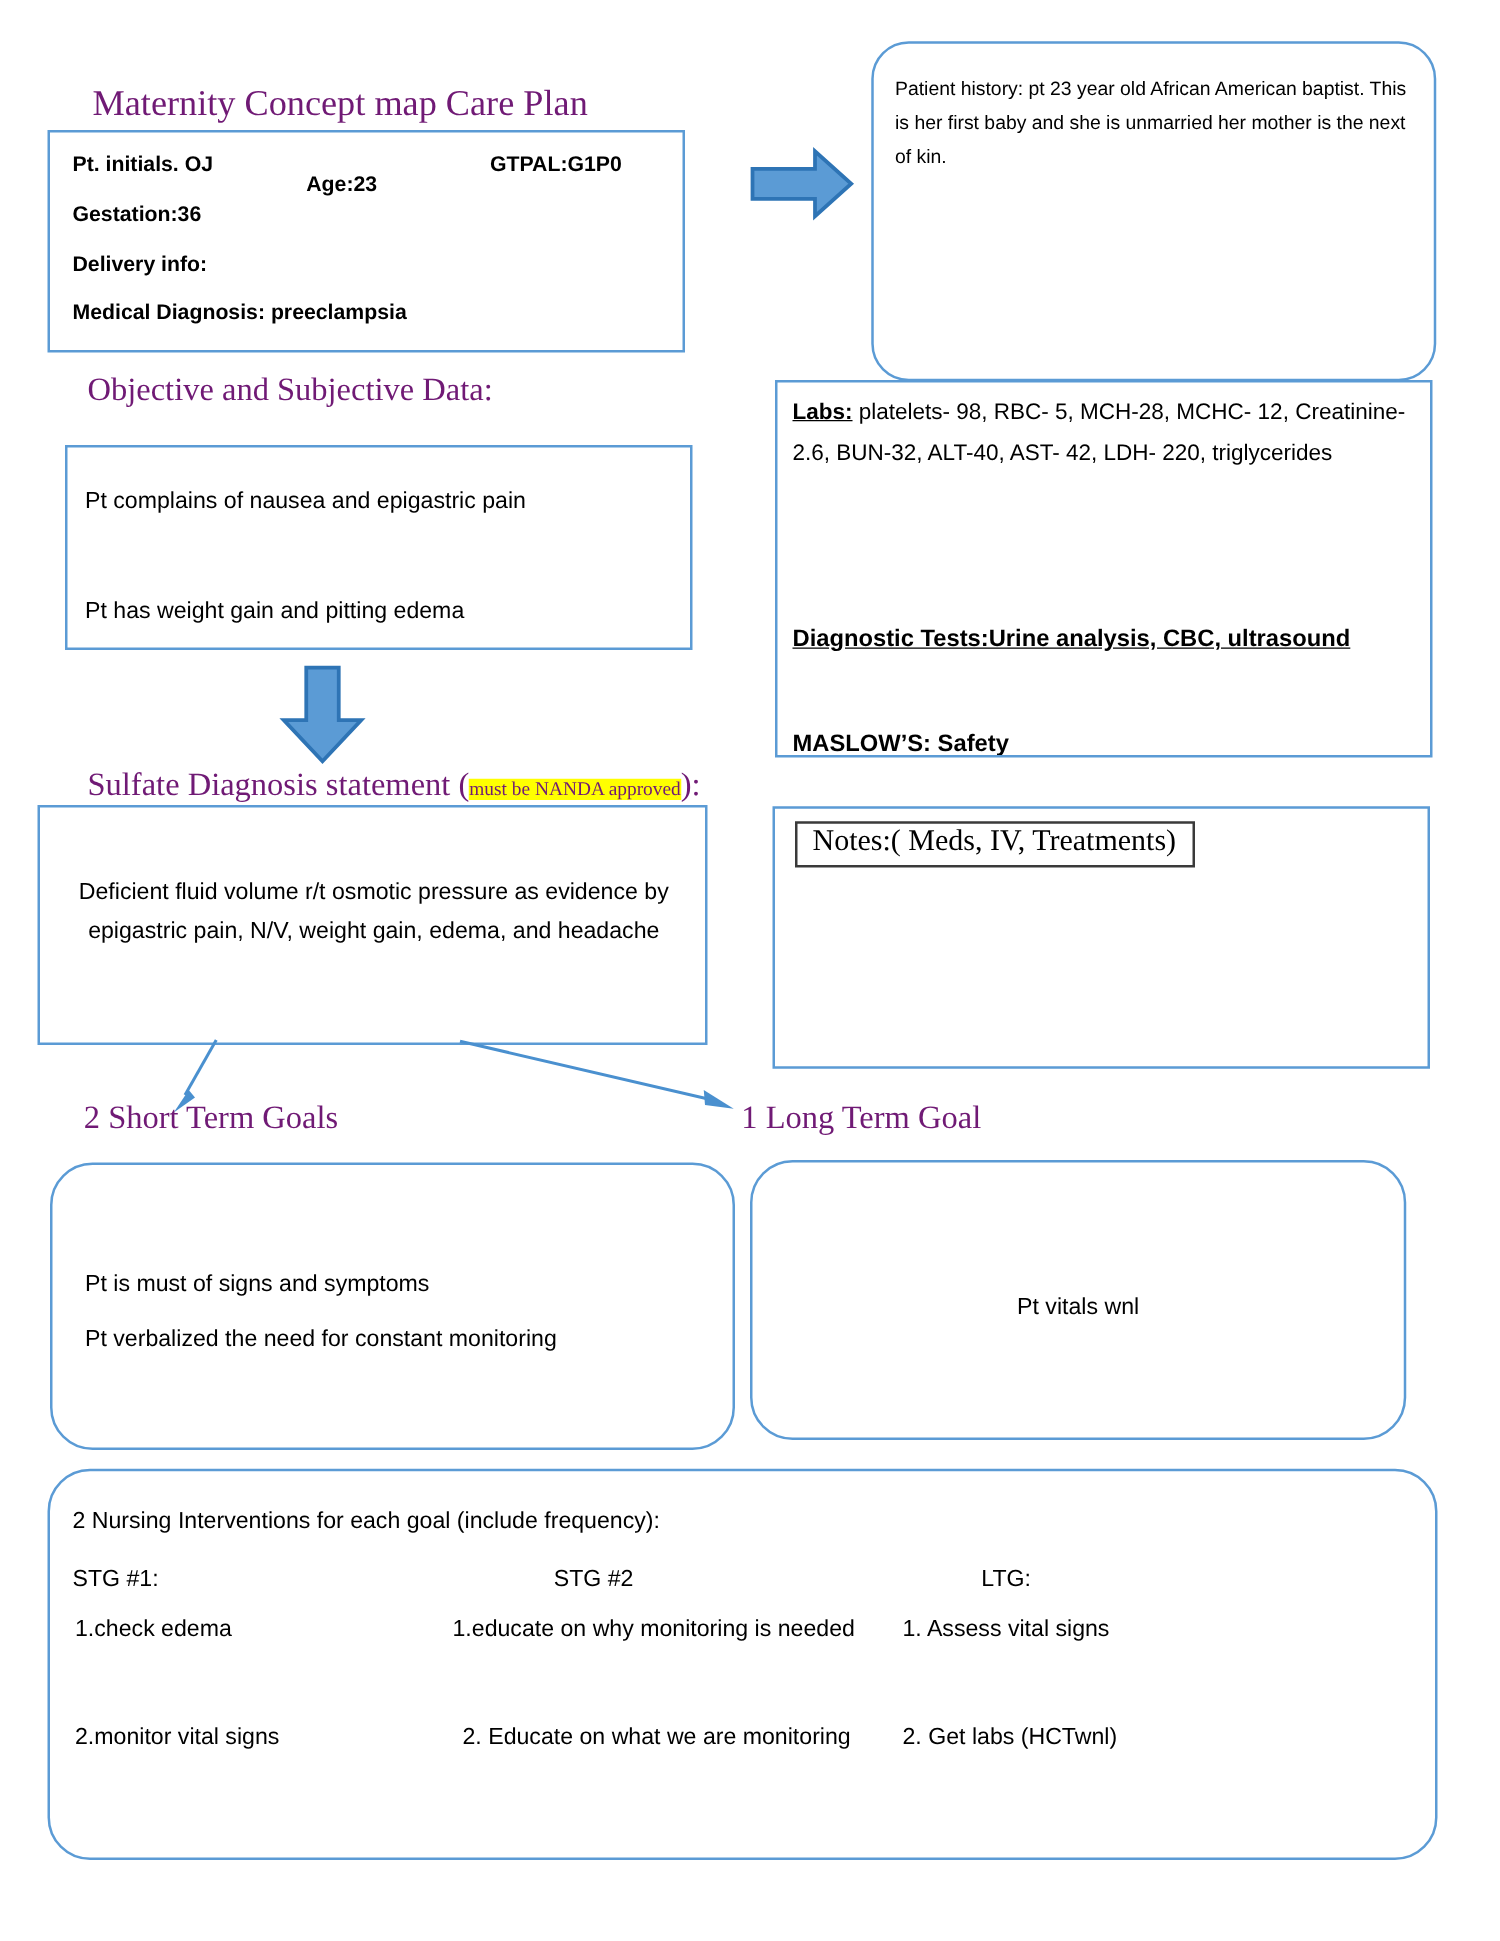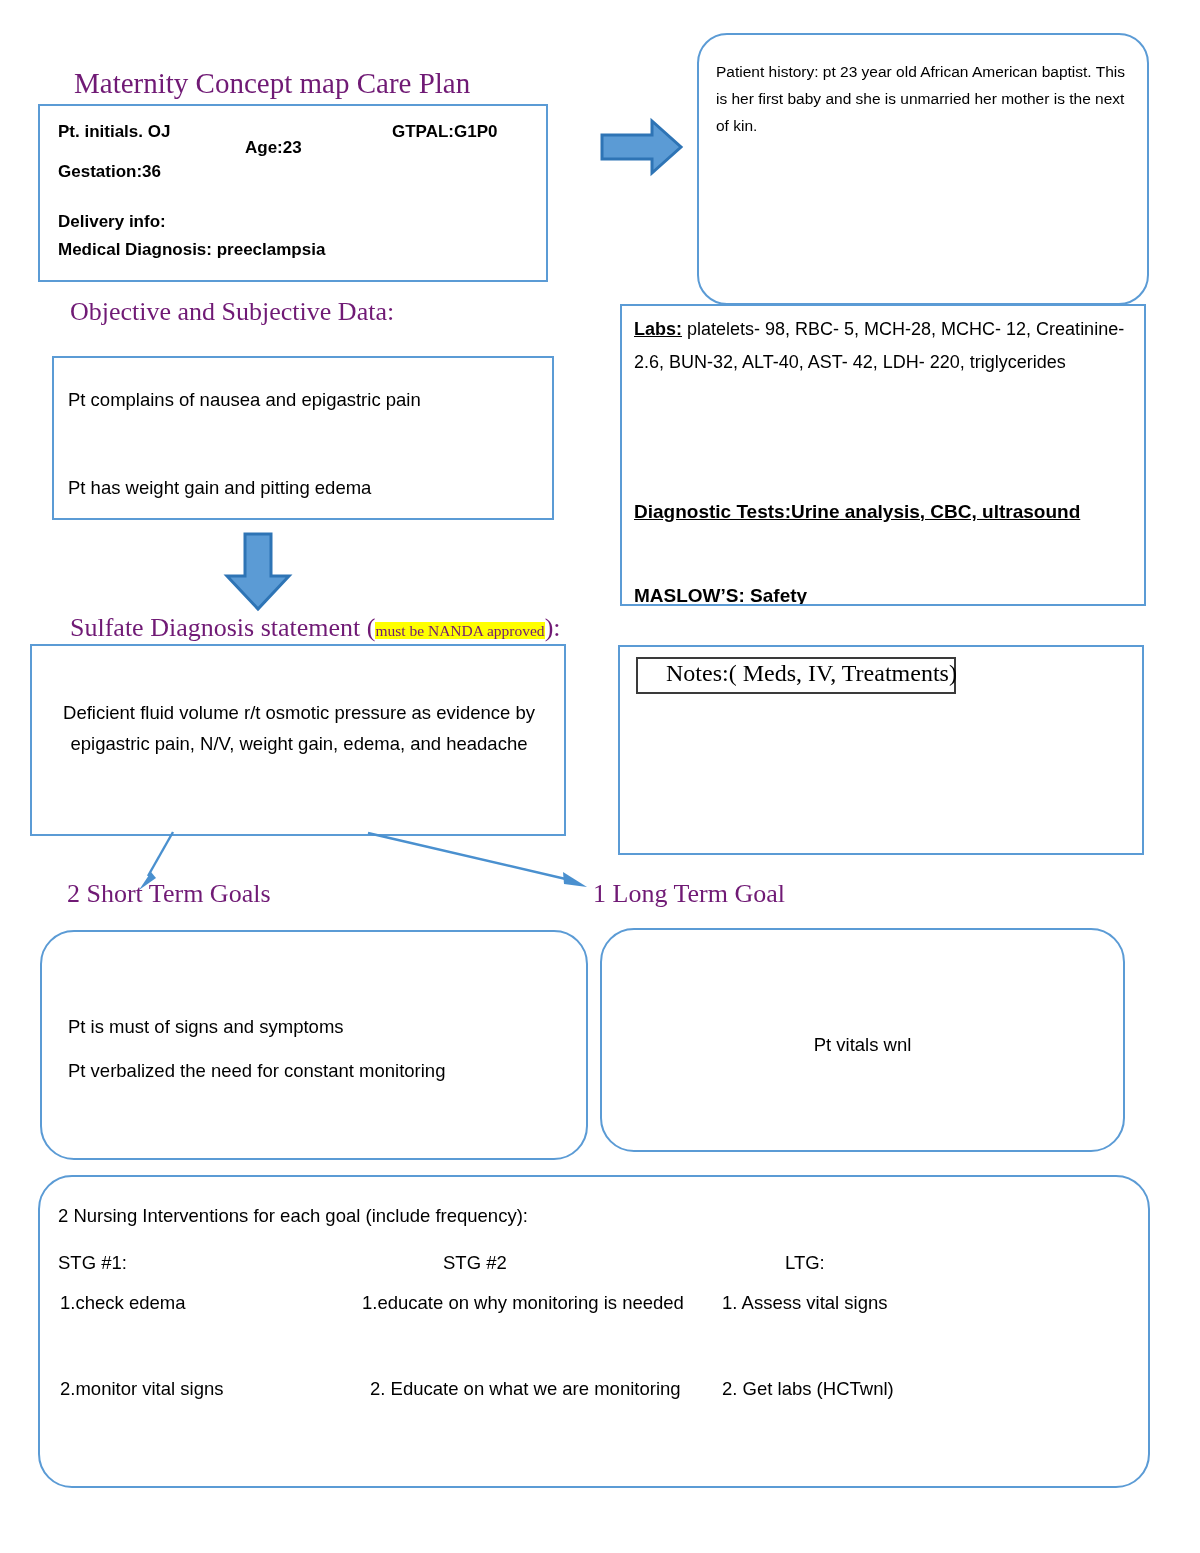--- a/index.html
+++ b/index.html
@@ -55,21 +55,21 @@
   
   #nd-heading{left:70px;top:614px;}
   #nd-box{left:30px;top:644px;width:536px;height:192px;}
   #nd-text{left:50px;top:698px;width:498px;text-align:center;line-height:1.65;}
 
   
   #notes-box{left:618px;top:645px;width:526px;height:210px;}
   #notes-title-box{position:absolute;left:636px;top:657px;width:320px;height:37px;
     border:2px solid #3a3a3a;box-sizing:border-box;background:#fff;}
   #notes-title{position:absolute;left:650px;top:660px;font-family:"Liberation Serif",serif;
-    font-size:24px;white-space:nowrap;margin-left:16px;}
+    font-size:24px;white-space:nowrap;}
   #notes-body{left:636px;top:744px;width:470px;}
 
   
   #stg-heading{left:67px;top:880px;}
   #ltg-heading{left:593px;top:880px;}
 
   
   #stg-box{left:40px;top:930px;width:548px;height:230px;border-radius:34px;}
   #stg-l1{left:68px;top:1014px;width:500px;}
   #stg-l2{left:68px;top:1058px;width:500px;}
@@ -101,21 +101,21 @@
 
 <div class="page">
 
   <div class="heading serif" id="title">Maternity Concept map Care Plan</div>
 
   <div class="box" id="pt-info-box">
     <div class="txt pt-row" style="left:18px;top:14px;">Pt. initials. OJ</div>
     <div class="txt pt-row" style="left:205px;top:2px;margin-top:28px;">Age:23</div>
     <div class="txt pt-row" style="left:352px;top:14px;">GTPAL:G1P0</div>
     <div class="txt pt-row" style="left:18px;top:54px;">Gestation:36</div>
-    <div class="txt pt-row" style="left:18px;top:104px;text-align:center;">Delivery info:</div>
+    <div class="txt pt-row" style="left:18px;top:94px;text-align:center;">Delivery info:</div>
     <div class="txt pt-row" style="left:18px;top:132px;">Medical Diagnosis: preeclampsia</div>
   </div>
 
   <svg class="arrow-svg" id="arrow-right" width="84" height="58" viewBox="0 0 84 58">
     <polygon points="2,17 52,17 52,3 81,29 52,55 52,41 2,41" fill="#5B9BD5" stroke="#2E74B5" stroke-width="3" stroke-linejoin="miter"></polygon>
   </svg>
 
   <div class="box round" id="history-box"></div>
   <div class="txt" id="history-text">Patient history: pt 23 year old African American baptist. This is her first baby and she is unmarried her mother is the next of kin.</div>
 

